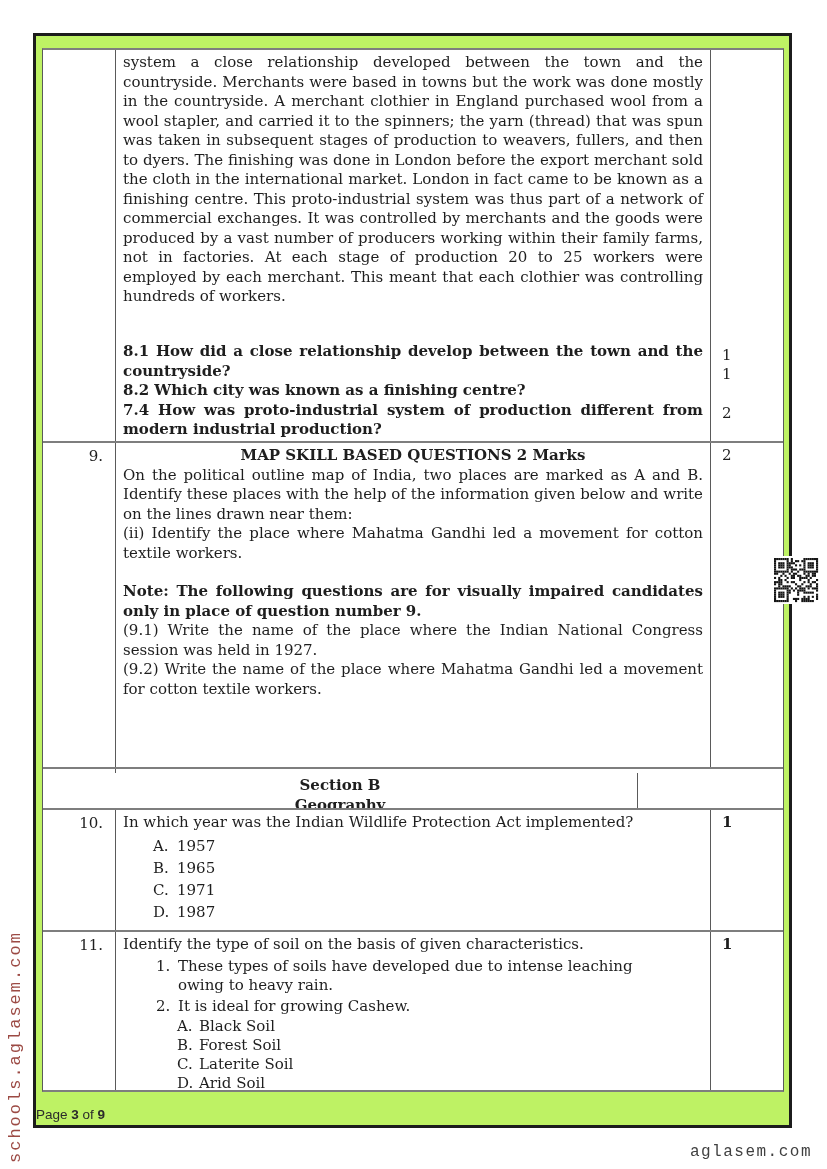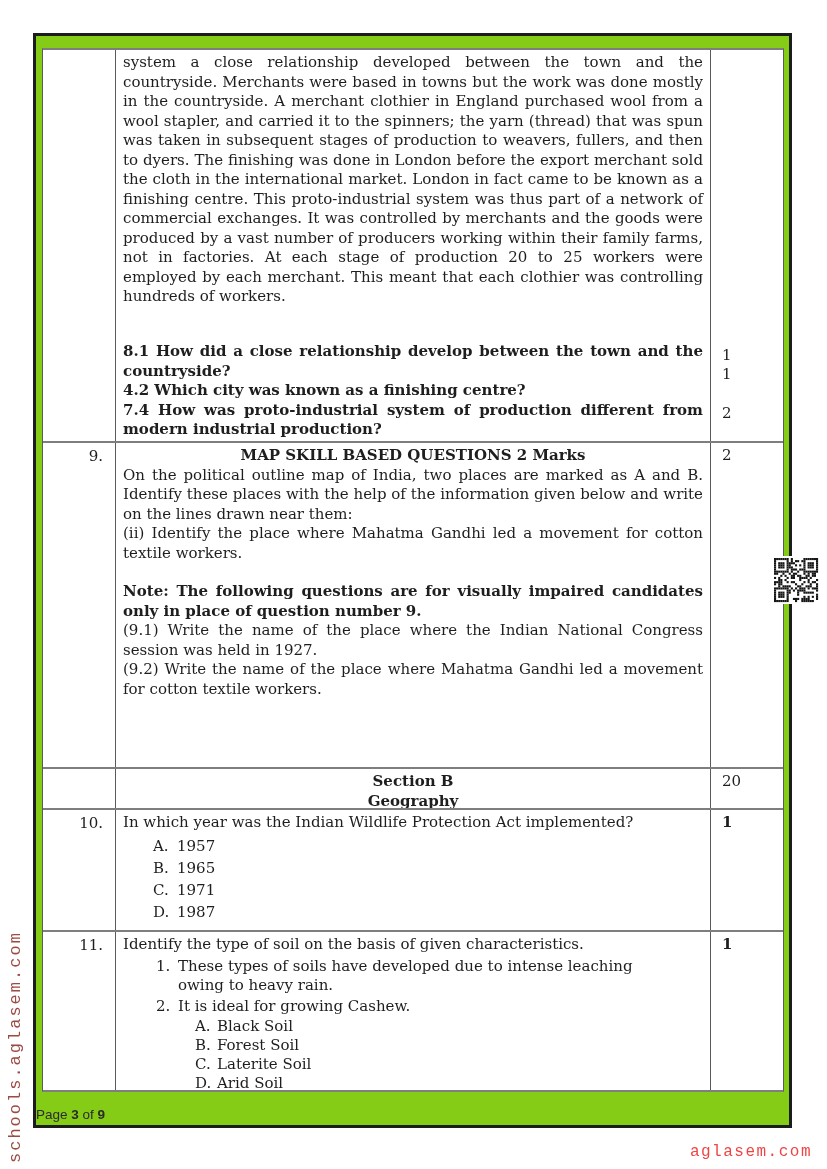--- a/index.html
+++ b/index.html
@@ -2,21 +2,21 @@
 <html><head>
 <meta charset="utf-8">
 <style>
   html,body{margin:0;padding:0;}
   body{
     width:827px;height:1169px;background:#ffffff;position:relative;overflow:hidden;
     font-family:"DejaVu Serif", serif;color:#1e1e1e;
   }
   .frame{
     position:absolute;left:33px;top:33px;width:759px;height:1095px;
-    border:3px solid #1c1c1c;box-sizing:border-box;background:#84cc16;
+    border:3px solid #1c1c1c;box-sizing:border-box;background:#bef264;
   }
   .qtable{
     position:absolute;left:6px;top:12px;width:742px;box-sizing:border-box;
     border:1px solid #5a5a5a;border-top:2px solid #7e7e7e;border-bottom:2px solid #7e7e7e;
     background:#fff;
   }
   .row{display:flex;box-sizing:border-box;border-top:2px solid #7e7e7e;overflow:hidden;}
   .row:first-child{border-top:none;}
   .cell{box-sizing:border-box;}
   .cell.num{
@@ -37,54 +37,54 @@
   .blk-gap{margin-top:19px;}
   .note{font-weight:bold;text-align:justify;}
   .section-head{text-align:center;font-weight:bold;line-height:19.5px;padding-top:1px;}
   .bold{font-weight:bold;}
   .opt-list{margin:2px 0 0 30px;line-height:22px;}
   .opt-list .lbl{display:inline-block;width:24px;}
   .clue{display:flex;margin-left:33px;line-height:19px;}
   .clue .lbl{width:22px;flex:none;}
   .clue .txt{max-width:470px;}
   .clue+.clue{margin-top:2px;}
-  .sub-opts{margin:1px 0 0 72px;line-height:19px;}
+  .sub-opts{margin:1px 0 0 54px;line-height:19px;}
   .sub-opts .lbl{display:inline-block;width:22px;}
   .footer{
     position:absolute;left:0;right:0;bottom:3px;text-align:left;
     font-family:"Liberation Sans", sans-serif;font-size:13.5px;color:#2b2b2b;
   }
   .footer b{font-weight:bold;}
   .wm-left{
     position:absolute;left:6px;top:1163px;transform:rotate(-90deg);transform-origin:0 0;
     font-family:"Liberation Mono", monospace;font-size:17px;letter-spacing:2px;
     color:#9c4a44;white-space:nowrap;
   }
   .wm-bottom{
     position:absolute;right:15px;top:1143px;
-    font-family:"Liberation Mono", monospace;font-size:16px;letter-spacing:1.5px;color:#ef4444;
+    font-family:"Liberation Mono", monospace;font-size:16px;letter-spacing:1.5px;color:#404040;
   }
   .qr{position:absolute;left:772px;top:556px;width:48px;height:48px;z-index:5;}
 </style>
 </head>
 <body>
 
 <div class="wm-left">schools.aglasem.com</div>
 
 <div class="frame">
 
   <div class="qtable">
 
     <div class="row" style="height:391px;">
       <div class="cell num"></div>
       <div class="cell body">
         <div class="para">system a close relationship developed between the town and the countryside. Merchants were based in towns but the work was done mostly in the countryside. A merchant clothier in England purchased wool from a wool stapler, and carried it to the spinners; the yarn (thread) that was spun was taken in subsequent stages of production to weavers, fullers, and then to dyers. The finishing was done in London before the export merchant sold the cloth in the international market. London in fact came to be known as a finishing centre. This proto-industrial system was thus part of a network of commercial exchanges. It was controlled by merchants and the goods were produced by a vast number of producers working within their family farms, not in factories. At each stage of production 20 to 25 workers were employed by each merchant. This meant that each clothier was controlling hundreds of workers.</div>
         <div class="bold-q">
           <div>8.1 How did a close relationship develop between the town and the countryside?</div>
-          <div>4.2 Which city was known as a finishing centre?</div>
+          <div>8.2 Which city was known as a finishing centre?</div>
           <div>7.4 How was proto-industrial system of production different from modern industrial production?</div>
         </div>
       </div>
       <div class="cell marks">
         <span class="mk mk-1a">1</span>
         <span class="mk mk-1b">1</span>
         <span class="mk mk-2a">2</span>
       </div>
     </div>
 
@@ -98,21 +98,21 @@
         <div class="para">(ii) Identify the place where Mahatma Gandhi led a movement for cotton textile workers.</div>
         <div class="note blk-gap">Note: The following questions are for visually impaired candidates only in place of question number 9.</div>
         <div class="para">(9.1) Write the name of the place where the Indian National Congress session was held in 1927.</div>
         <div class="para">(9.2) Write the name of the place where Mahatma Gandhi led a movement for cotton textile workers.</div>
       </div>
       <div class="cell marks">
         <span>2</span>
       </div>
     </div>
 
-    <div class="row" style="height:41px;">
+    <div class="row" style="height:41px;flex-direction:column;">
       <div class="cell num"></div>
       <div class="cell body section-head">
         <div>Section B</div>
         <div>Geography</div>
       </div>
       <div class="cell marks">
         <span>20</span>
       </div>
     </div>
 

